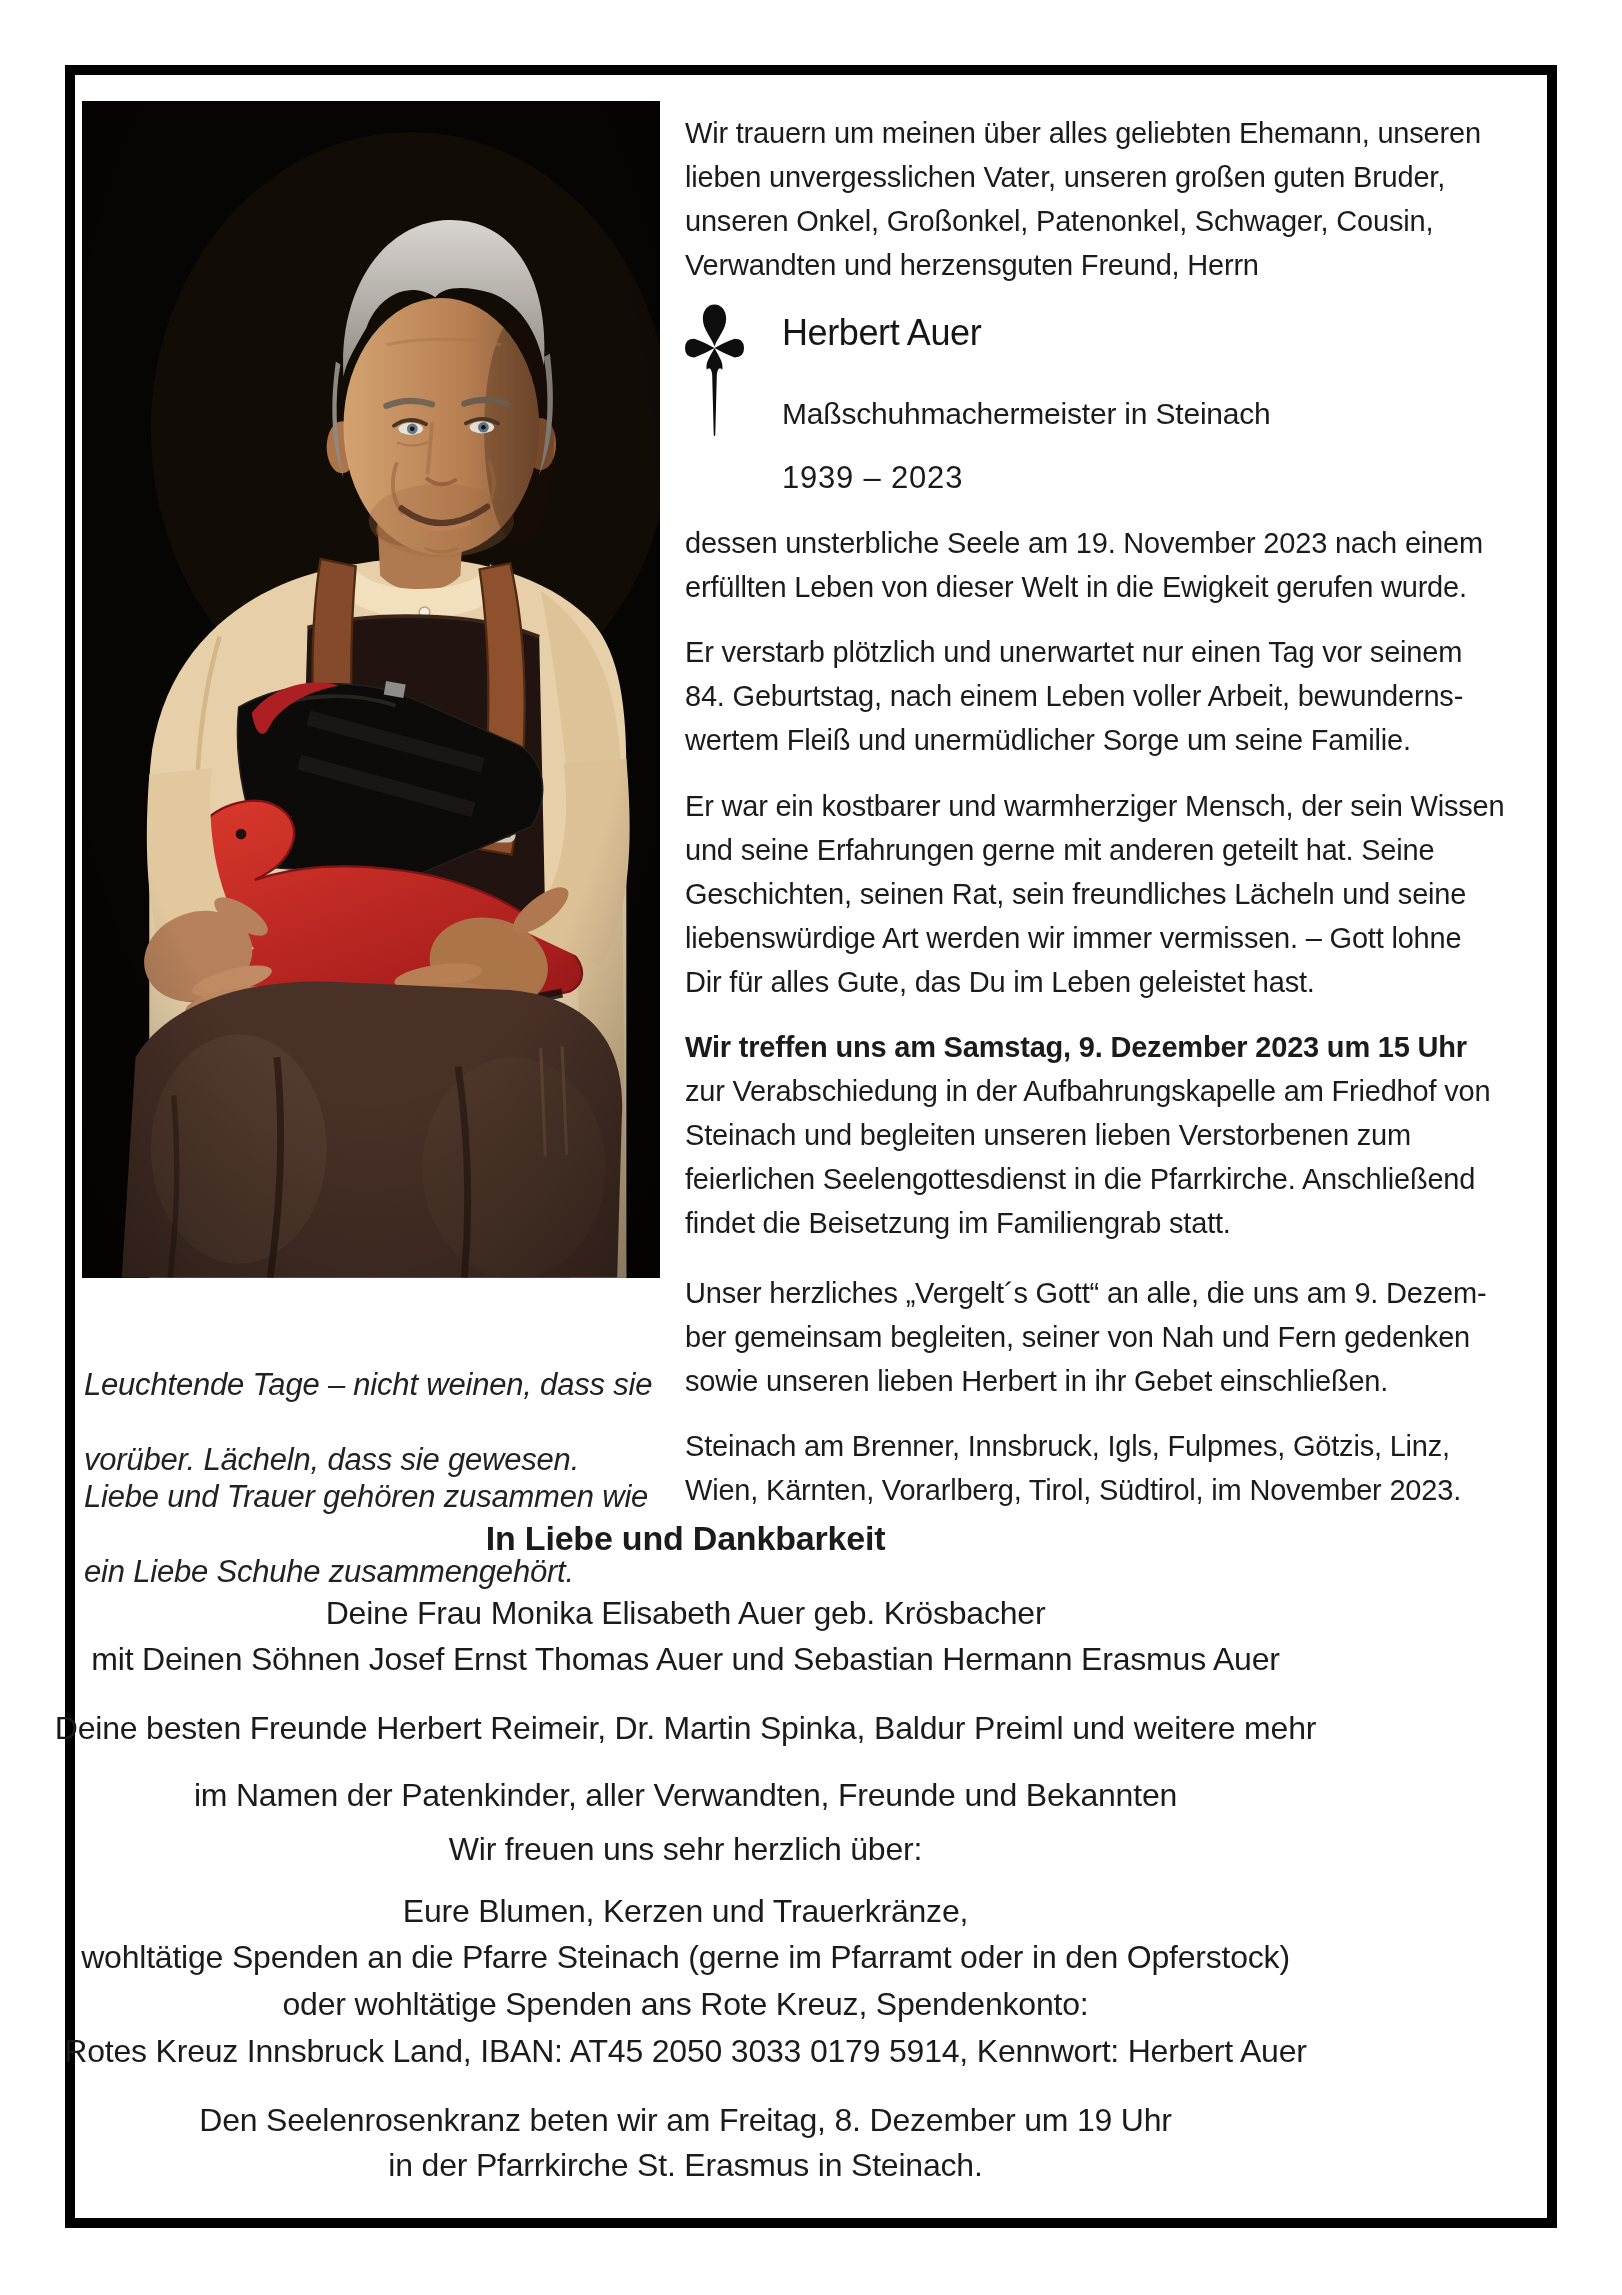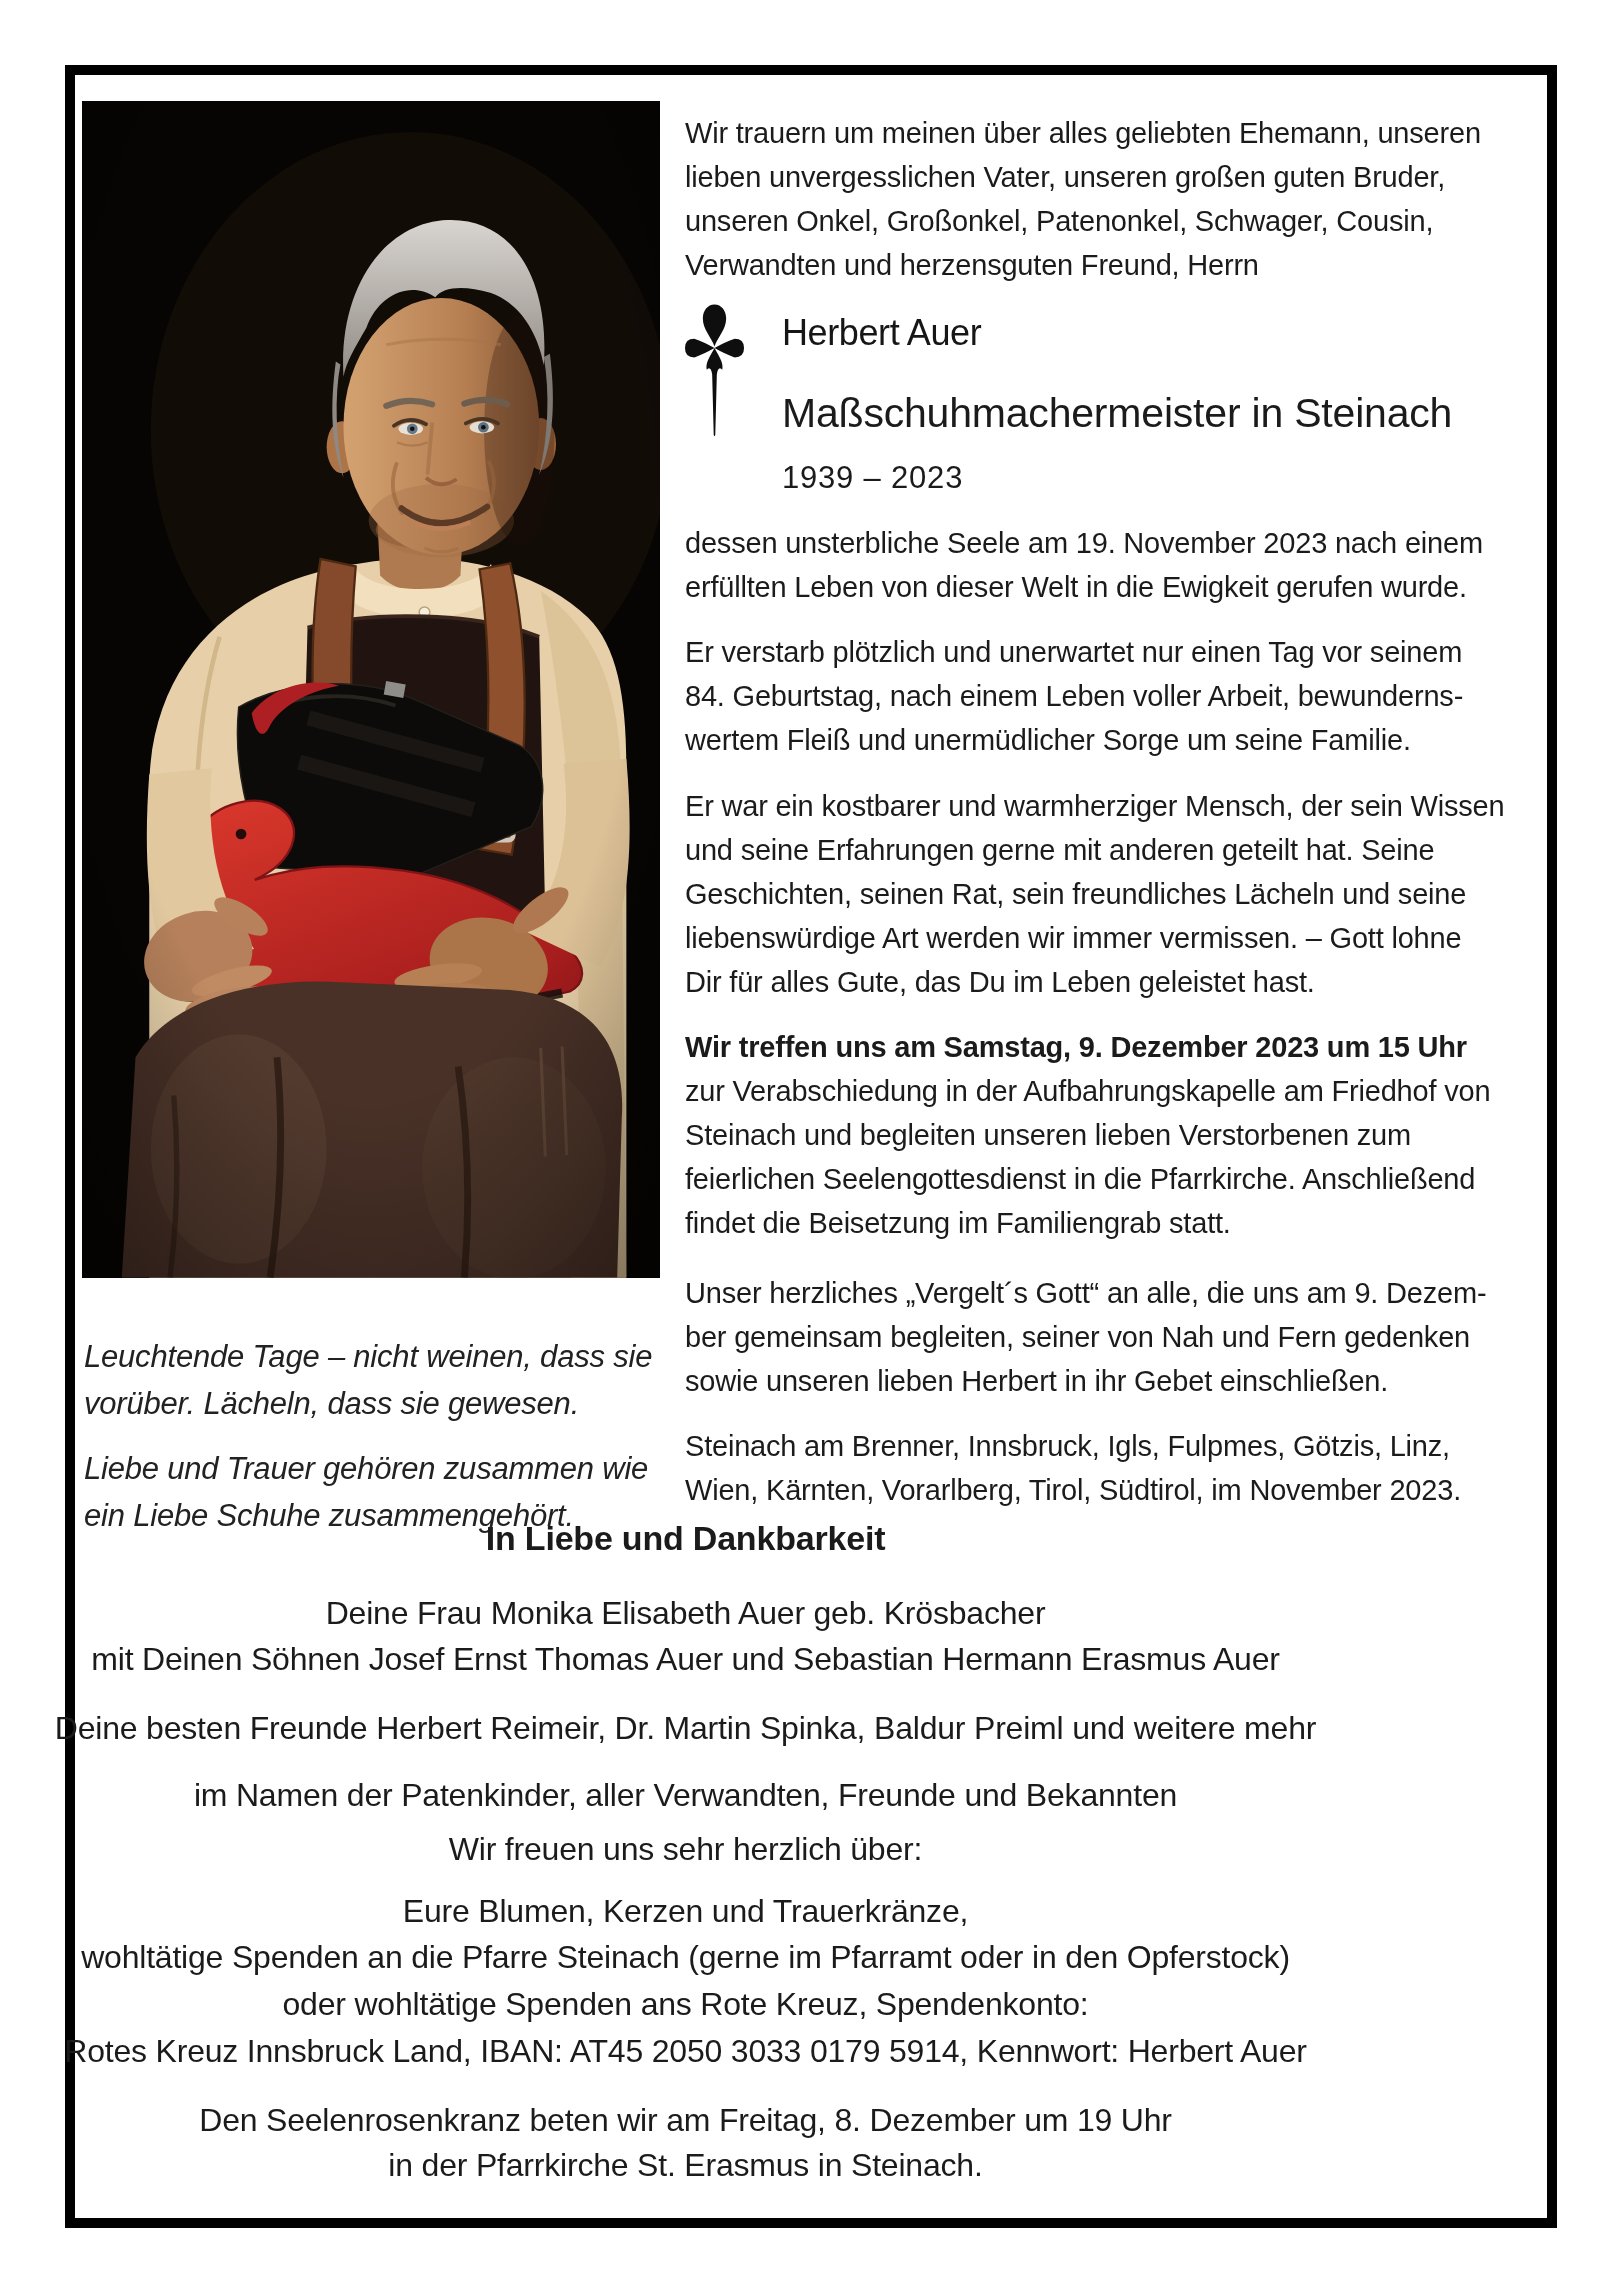--- a/index.html
+++ b/index.html
@@ -18,24 +18,24 @@
   .para{position:absolute;left:685px;}
   .rline{
     font-size:29px;line-height:44px;letter-spacing:-0.2px;white-space:nowrap;
   }
   .bold{font-weight:bold;}
   .name-row-cross{position:absolute;left:683px;top:303px;width:63px;height:136px;}
   .name{
     position:absolute;left:782px;top:306px;font-size:36px;line-height:54px;
     letter-spacing:-0.4px;white-space:nowrap;color:#161616;
   }
-  .subtitle{position:absolute;left:782px;top:392px;font-size:41px;line-height:43px;letter-spacing:-0.2px;white-space:nowrap;}
+  .subtitle{position:absolute;left:782px;top:392px;font-size:30px;line-height:43px;letter-spacing:-0.2px;white-space:nowrap;}
   .years{position:absolute;left:782px;top:456px;font-size:31px;line-height:43px;letter-spacing:0.8px;white-space:nowrap;}
   .quote{position:absolute;left:84px;font-style:italic;}
-  .qline{font-size:31px;line-height:47px;letter-spacing:-0.2px;white-space:nowrap;color:#222;}
+  .qline{font-size:31px;line-height:47px;letter-spacing:-0.2px;white-space:nowrap;color:#222;margin-top:28px;}
   .cline{
     position:absolute;left:0;width:1371px;text-align:center;
     font-size:32px;line-height:46px;letter-spacing:-0.2px;white-space:nowrap;
   }
   .heading{font-weight:bold;font-size:34px;}
 </style>
 </head>
 <body>
 
 <div class="page">

